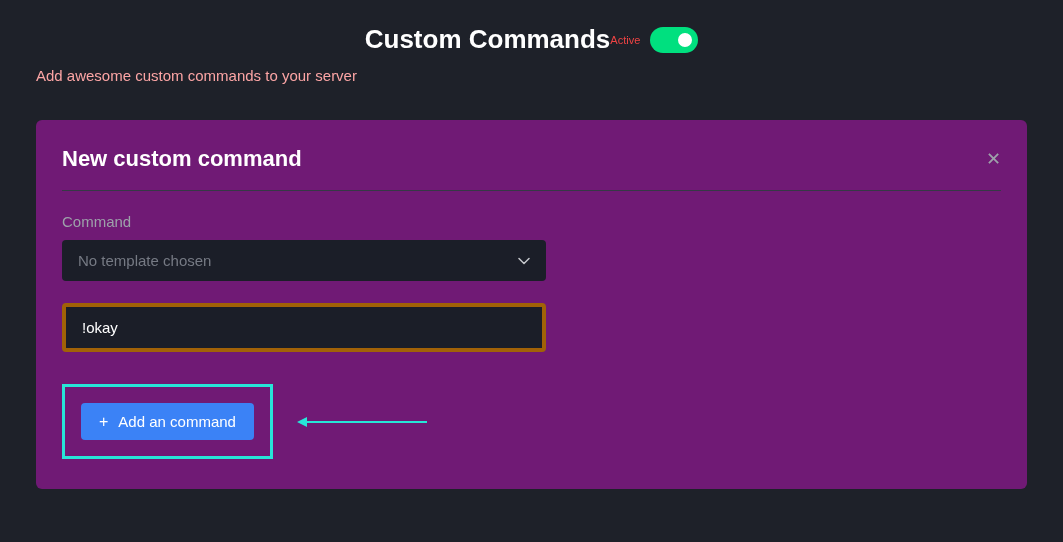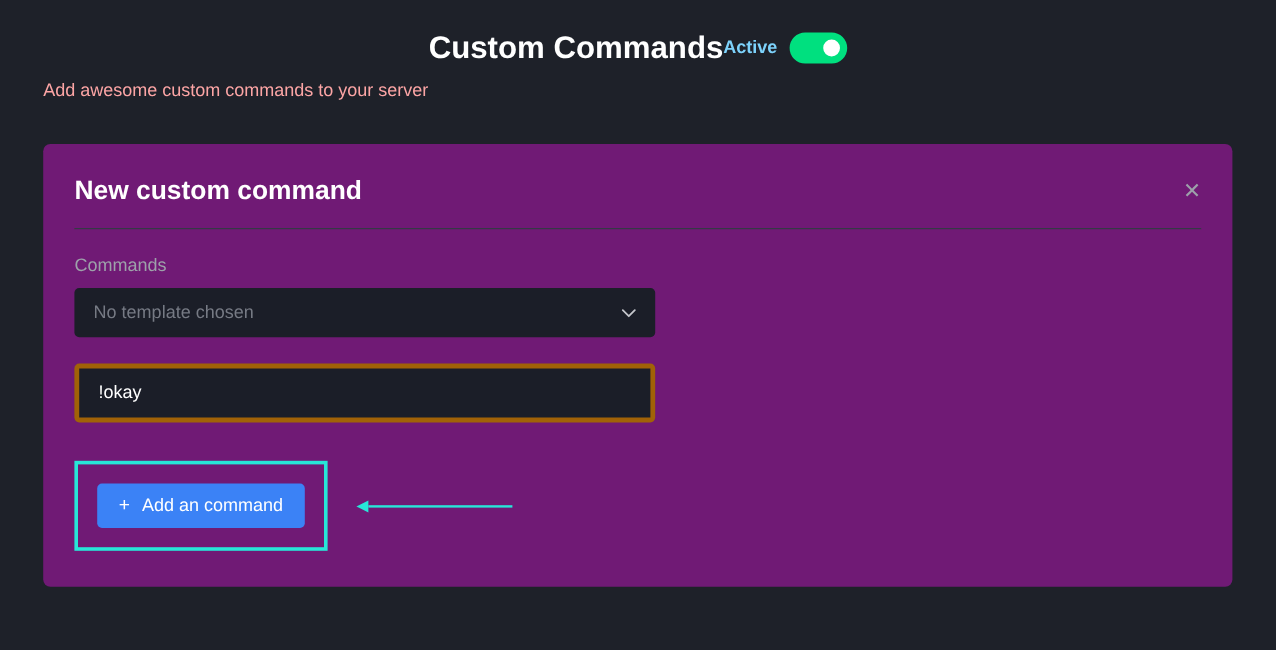--- a/index.html
+++ b/index.html
@@ -26,23 +26,23 @@
       font-size: 26px;
       font-weight: 700;
       color: #fff;
     }
     .toggle-wrap {
       display: flex;
       align-items: center;
       gap: 10px;
     }
     .toggle-label {
-      font-size: 15px;
-      font-weight: 700;
-      color: #7dd3fc;
+      font-size: 11px;
+      font-weight: 400;
+      color: #ef4444;
     }
     .toggle {
       width: 48px;
       height: 26px;
       background: #00e07f;
       border-radius: 20px;
       position: relative;
       cursor: pointer;
     }
     .toggle-knob {
@@ -178,21 +178,21 @@
 </div>
 
 <p class="subtitle">Add awesome custom commands to your server</p>
 
 <div class="panel">
   <div class="panel-header">
     <h2 class="panel-title">New custom command</h2>
     <span class="close-icon">✕</span>
   </div>
 
-  <div class="field-label">Commands</div>
+  <div class="field-label">Command</div>
   <div class="select-box">
     <span class="select-placeholder">No template chosen</span>
     <span class="chevron">
       <svg width="12" height="8" viewBox="0 0 12 8" fill="none">
           <path d="M1 1.5L6 6.5L11 1.5" stroke="#c5c7cc" stroke-width="1.5" stroke-linecap="round" stroke-linejoin="round"></path>
         </svg>
     </span>
   </div>
 
   <input type="text" class="text-input" value="!okay" style="">

